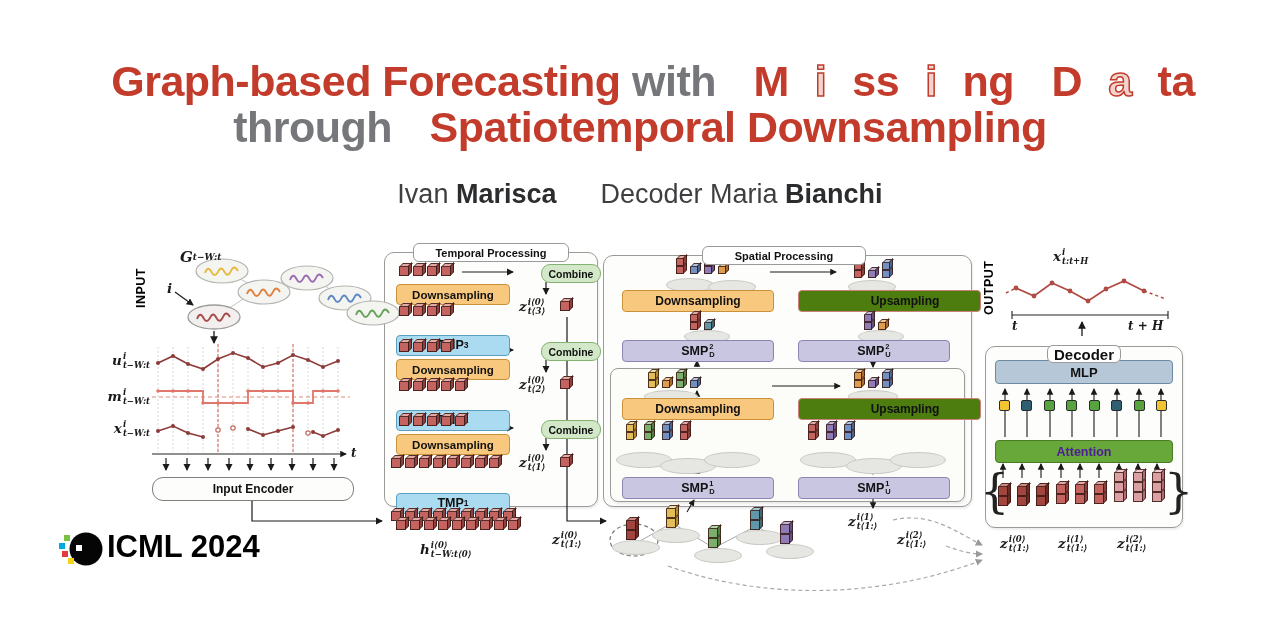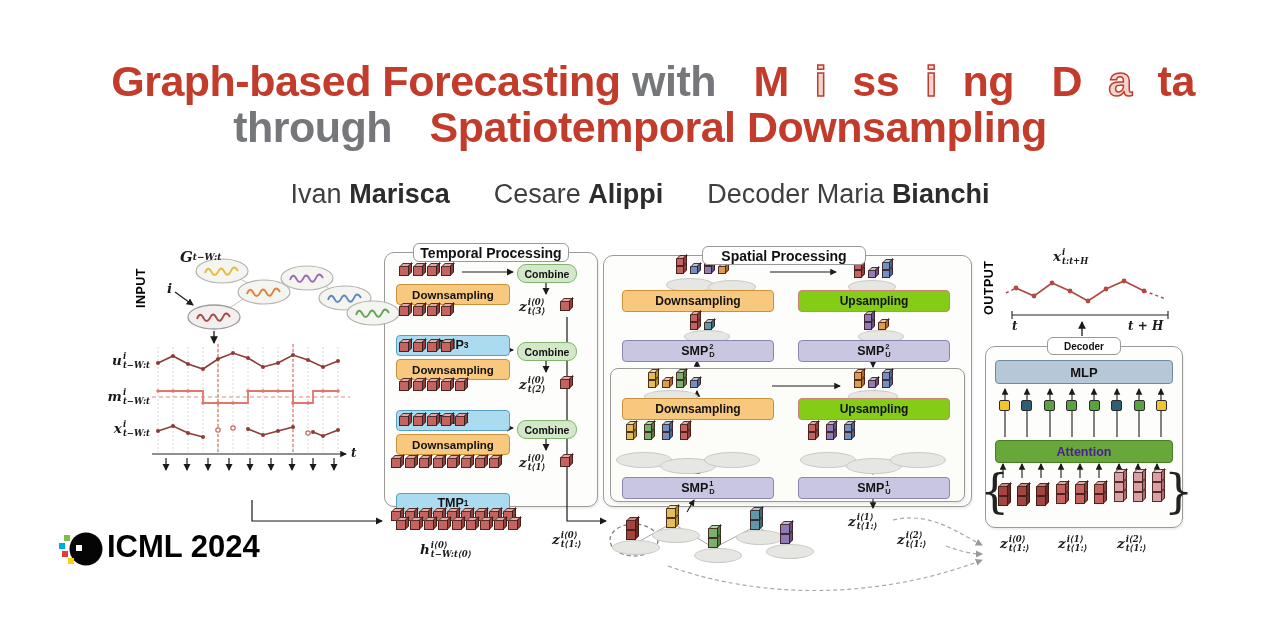--- a/index.html
+++ b/index.html
@@ -17,28 +17,28 @@
            gap:44px;font-size:27px;color:#3e3f41;z-index:5;}
   .authors b{color:#2b2c2e;}
 
   
   .vlabel{position:absolute;z-index:4;font-weight:bold;font-size:12.5px;letter-spacing:.5px;
           color:#000;text-align:center;transform:rotate(-90deg);}
   .panel{position:absolute;z-index:0;border:1.7px solid #9a9a98;border-radius:10px;
          background:#fdfdfb;box-shadow:1px 2px 2px rgba(0,0,0,.07);}
   .panel.inner{border-radius:8px;background:#fcfcf8;}
   .tab{position:absolute;z-index:4;background:#fff;border:1.5px solid #9a9a98;border-radius:6px;
-       display:flex;align-items:center;justify-content:center;font-weight:bold;font-size:14px;}
+       display:flex;align-items:center;justify-content:center;font-weight:bold;font-size:11px;}
   .bx{position:absolute;z-index:3;display:flex;align-items:center;justify-content:center;
       font-weight:bold;font-size:12px;color:#111;border:1.4px solid;border-radius:4px;}
   .ds{background:#f9c87f;border-color:#c9913a;}
   .tmpb{background:#abdbf0;border-color:#58a0c2;margin-top:16px;}
-  .cmb{background:#d2e8c8;border-color:#84b271;border-radius:9px;font-size:10.5px;}
+  .cmb{background:#d2e8c8;border-color:#84b271;border-radius:9px;font-size:10.5px;margin-left:24px;}
   .smp{background:#c9c6e2;border-color:#8b85b4;}
-  .ups{background:#84cc16;border-color:#cc8077;}
+  .ups{background:#4d7c0f;border-color:#cc8077;padding-left:31px;}
   .mlp{background:#b6c8d8;border-color:#6c8ba3;}
   .attn{background:#68a73a;border-color:#497d22;color:#4c1d95;}
   .enc{background:#fdfdfb;border-color:#7e7e7c;border-radius:11px;}
 
   
   .math{position:absolute;z-index:4;display:inline-flex;align-items:center;line-height:1;
         font-family:"DejaVu Serif",serif;font-style:italic;font-weight:bold;
         font-size:13.5px;color:#1a1a1a;}
   .math .mss{display:inline-flex;flex-direction:column;justify-content:center;margin-left:1px;}
   .math .mss i{display:block;font-size:8.5px;line-height:1.08;font-style:italic;}
@@ -272,21 +272,20 @@
     <span class="t-red">Graph-based Forecasting</span>
     <span class="t-gray">with</span>
     <span><span class="t-red">M</span><span class="t-red t-outline">i</span><span class="t-red">ss</span><span class="t-red t-outline">i</span><span class="t-red">ng</span></span>
     <span><span class="t-red">D</span><span class="t-red t-outline">a</span><span class="t-red">ta</span></span>
     <br>
     <span class="t-gray">through</span>
     <span class="t-red">Spatiotemporal Downsampling</span>
   </div>
   <div class="authors">
     <span><span>Ivan</span>&nbsp;<b>Marisca</b></span>
-    <span><span>Cesare</span>&nbsp;<b>Alippi</b></span>
     <span><span>Decoder Maria</span>&nbsp;<b>Bianchi</b></span>
   </div>
 
   <div class="vlabel" style="left:114px;top:281px;width:54px;">INPUT</div>
   <span class="math" style="left:180px;top:250px;font-size:15px;">
       <b class="mb">G</b>
       <sub class="ms">t−W:t</sub>
     </span>
   <span class="math" style="left:167px;top:282px;">i</span>
   <span class="math" style="left:104px;top:352px;width:46px;justify-content:flex-end;">
@@ -304,20 +303,21 @@
       </span>
     </span>
   <span class="math" style="left:104px;top:420px;width:46px;justify-content:flex-end;">
       <b class="mb">x</b>
       <span class="mss">
         <i>i</i>
         <i>t−W:t</i>
       </span>
     </span>
   <span class="math" style="left:351px;top:447px;font-size:12px;">t</span>
+  <div class="bx enc" style="left:152px;top:477px;width:200px;height:22px;">Input Encoder</div>
 
   <div class="panel" style="left:384px;top:252px;width:212px;height:253px;"></div>
   <div class="tab" style="left:413px;top:243px;width:154px;height:17px;">Temporal Processing</div>
 
   <div class="cuberow" style="left:399px;top:266px;">
       <i class="cube cu-r"></i>
       <i class="cube cu-r"></i>
       <i class="cube cu-r"></i>
       <i class="cube cu-r"></i>
     </div>
@@ -661,21 +661,21 @@
   <span class="math" style="left:1053px;top:248px;">
       <b class="mb">x</b>
       <span class="mss">
         <i>i</i>
         <i>t:t+H</i>
       </span>
     </span>
   <span class="math" style="left:1012px;top:320px;font-size:12px;">t</span>
   <span class="math" style="left:1128px;top:320px;font-size:12px;">t + H</span>
   <div class="panel" style="left:985px;top:346px;width:196px;height:180px;"></div>
-  <div class="tab" style="left:1047px;top:337px;width:72px;height:16px;font-size:10px;">Decoder</div>
+  <div class="tab" style="left:1047px;top:345px;width:72px;height:16px;font-size:15px;">Decoder</div>
   <div class="bx mlp" style="left:995px;top:360px;width:176px;height:22px;font-size:13px;text-align:center;">MLP</div>
   <div class="selrow" id="selrow">
       <span class="selsq" style="background: rgb(242, 196, 48);"></span>
       <span class="selsq" style="background: rgb(46, 95, 115);"></span>
       <span class="selsq" style="background: rgb(87, 163, 62);"></span>
       <span class="selsq" style="background: rgb(87, 163, 62);"></span>
       <span class="selsq" style="background: rgb(87, 163, 62);"></span>
       <span class="selsq" style="background: rgb(46, 95, 115);"></span>
       <span class="selsq" style="background: rgb(87, 163, 62);"></span>
       <span class="selsq" style="background: rgb(242, 196, 48);"></span>

